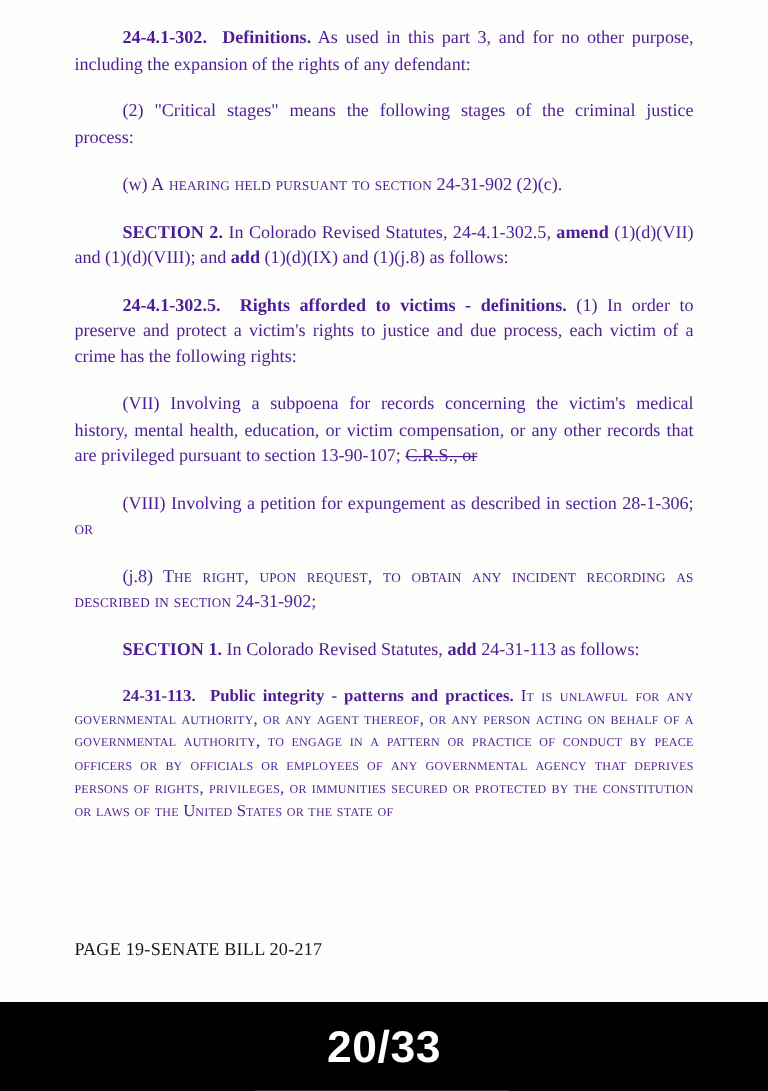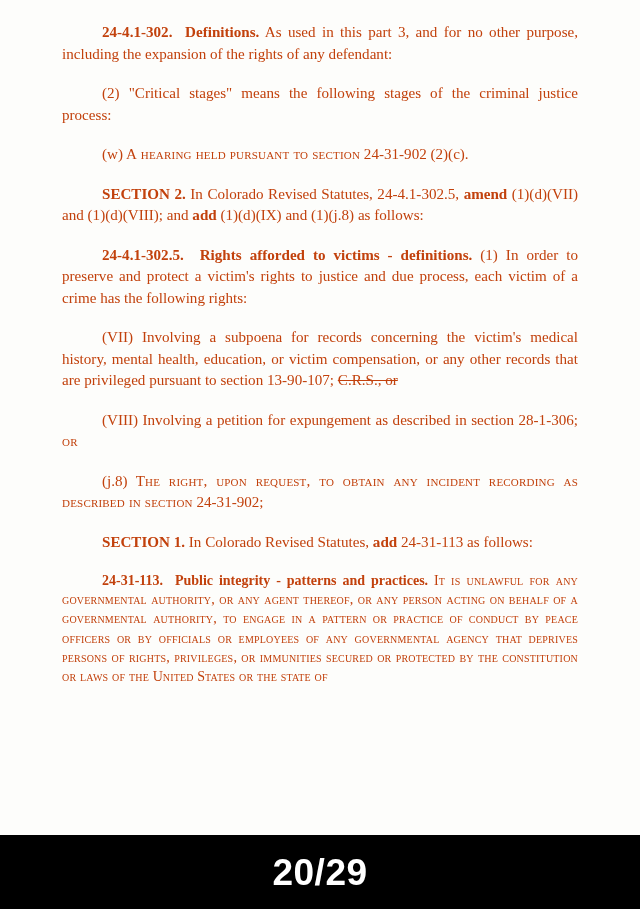--- a/index.html
+++ b/index.html
@@ -39,21 +39,21 @@
     left: 62px;
     top: 22px;
     width: 516px;
   }
 
   
   .para {
     margin: 0 0 0 0;
     font-size: 15.1px;
     line-height: 21.5px;
-    color: #c2410c;
+    color: #4c1d95;
     text-align: justify;
     text-indent: 40px;
     hyphens: none;
   }
 
   .para + .para {
     margin-top: 18px;
   }
 
   
@@ -137,20 +137,21 @@
 
 
       <p class="para"><span>(j.8)   </span><span>T</span><span class="sc">HE RIGHT, UPON REQUEST, TO OBTAIN ANY INCIDENT RECORDING AS DESCRIBED IN SECTION</span><span> 24-31-902;</span></p>
 
       <p class="para"><b>SECTION 1.</b><span>  In Colorado Revised Statutes, </span><b>add</b><span> 24-31-113 as follows:</span></p>
 
       <p class="para sc-block"><b>24-31-113.</b>&nbsp; <b>Public integrity - patterns and practices.</b> <span>I</span><span class="sc">T IS UNLAWFUL FOR ANY GOVERNMENTAL AUTHORITY, OR ANY AGENT THEREOF, OR ANY PERSON ACTING ON BEHALF OF A GOVERNMENTAL AUTHORITY, TO ENGAGE IN A PATTERN OR PRACTICE OF CONDUCT BY PEACE OFFICERS OR BY OFFICIALS OR EMPLOYEES OF ANY GOVERNMENTAL AGENCY THAT DEPRIVES PERSONS OF RIGHTS, PRIVILEGES, OR IMMUNITIES SECURED OR PROTECTED BY THE CONSTITUTION OR LAWS OF THE </span><span>U</span><span class="sc">NITED</span><span> S</span><span class="sc">TATES</span><span class="sc"> OR THE STATE OF</span></p>
 
     </div>
 
+    <div id="page-footer-line">PAGE 19-SENATE BILL 20-217</div>
 
   </div>
 
   <div id="page-counter-bar">
-    <span id="page-counter-label">20/29</span>
+    <span id="page-counter-label">20/33</span>
   </div>
 
 </div>
 
 </body></html>

